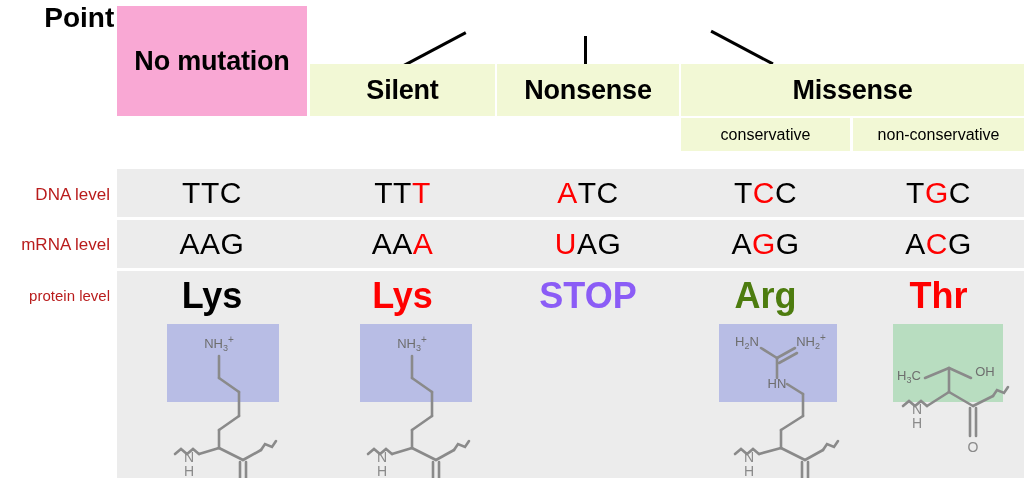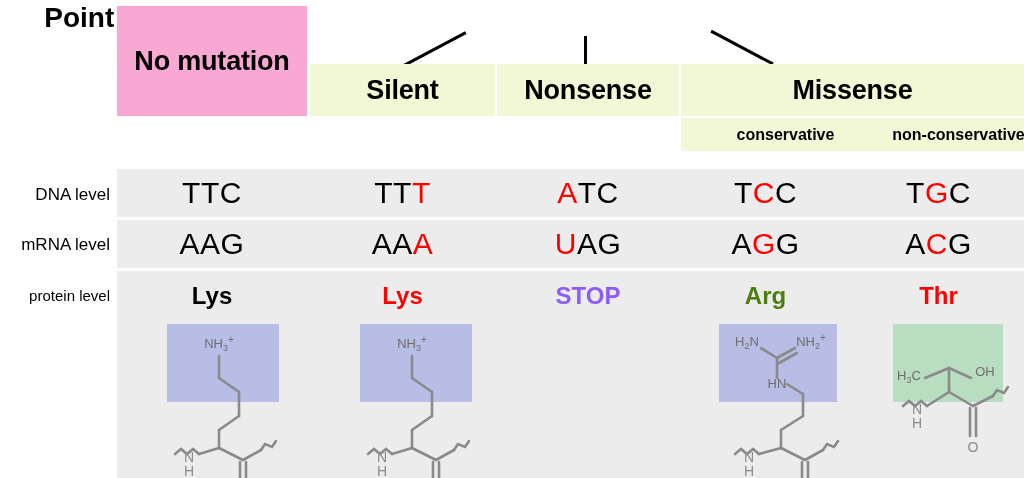--- a/index.html
+++ b/index.html
@@ -14,21 +14,21 @@
 
   
   .hdr-cell{
     position:absolute;
     background:#f2f8d5;
     display:flex;align-items:center;justify-content:center;
     color:#000;
     text-align:center;
   }
   .hdr-big{font-weight:bold;font-size:27px;letter-spacing:-0.2px;}
-  .hdr-sub{font-weight:bold;font-size:16px;padding-left:20px;}
+  .hdr-sub{font-weight:normal;font-size:16px;}
 
   #no-mutation-header{left:117px;top:6px;width:190px;height:110px;}
   #silent-header{left:310px;top:64px;width:185px;height:52px;}
   #nonsense-header{left:497px;top:64px;width:182px;height:52px;}
   #missense-header{left:681px;top:64px;width:343px;height:52px;}
   #conservative-header{left:681px;top:118px;width:169px;height:33px;}
   #nonconservative-header{left:853px;top:118px;width:171px;height:33px;}
 
   
   #point-mutations-title{
@@ -41,41 +41,41 @@
   .conn{position:absolute;background:#000;}
   #conn-left{left:398px;top:48px;width:72px;height:3px;
     transform:rotate(-28deg);transform-origin:center;}
   #conn-mid{left:584px;top:36px;width:3px;height:28px;}
   #conn-right{left:707px;top:46px;width:70px;height:3px;
     transform:rotate(28deg);transform-origin:center;}
 
   
   .row-label{
     position:absolute;left:0;width:110px;
-    text-align:right;color:#000000;
+    text-align:right;color:#b91c1c;
     display:flex;align-items:center;justify-content:flex-end;
   }
   #label-dna{top:182px;height:26px;font-size:17px;}
   #label-mrna{top:232px;height:26px;font-size:17px;}
   #label-protein{top:282px;height:26px;font-size:15px;}
 
   
   .band{position:absolute;left:117px;width:907px;background:#ececec;}
   #band-dna{top:169px;height:48px;}
   #band-mrna{top:220px;height:48px;}
   #band-protein{top:271px;height:207px;}
 
   
   .cell{
     position:absolute;text-align:center;
     display:flex;align-items:center;justify-content:center;
     white-space:pre;
   }
   .codon{font-size:30px;font-weight:normal;color:#000;letter-spacing:0.5px;}
-  .aa{font-size:24px;font-weight:bold;color:#000;letter-spacing:0px;}
+  .aa{font-size:36px;font-weight:bold;color:#000;letter-spacing:0px;}
   .red{color:#ff0000;}
   .aa.allred{color:#ff0000;}
 
   .col0{left:117px;width:190px;justify-content:center;}
   .col1{left:310px;width:185px;}
   .col2{left:497px;width:182px;}
   .col3{left:681px;width:169px;}
   .col4{left:853px;width:171px;}
 
   .r-dna{top:172px;height:42px;}

